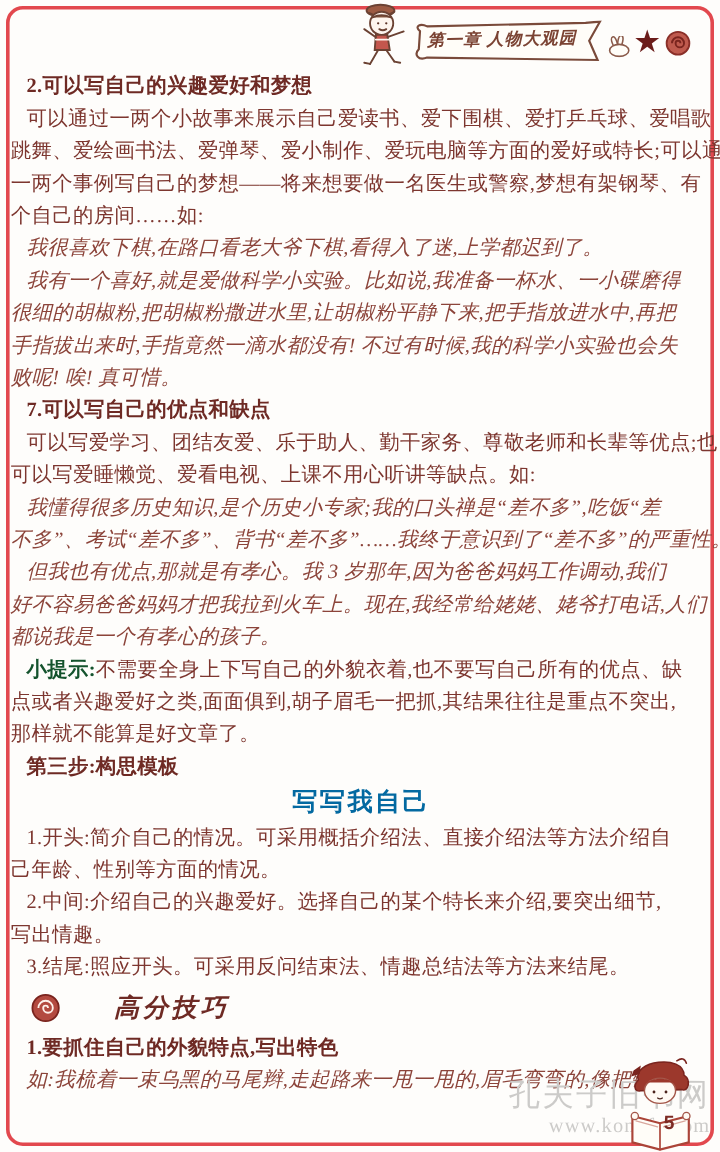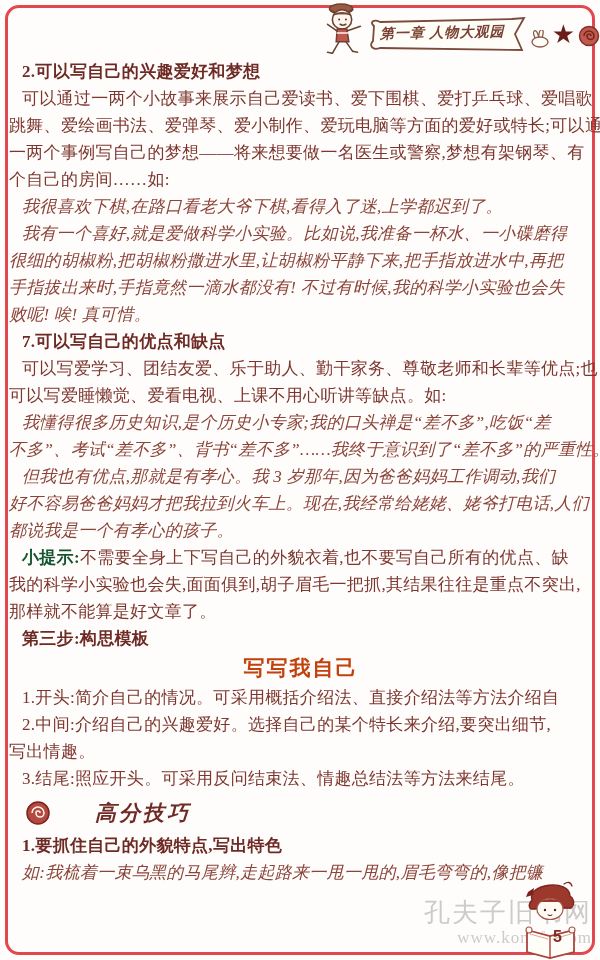--- a/index.html
+++ b/index.html
@@ -12,21 +12,21 @@
     overflow:hidden;
   }
   .frame {
     position:absolute; inset:5px;
     border:3px solid #e2484e;
     border-radius:14px;
     pointer-events:none;
     z-index:1;
   }
   
-  .hdr { position:absolute; top:2px; right:0; height:60px; display:flex; align-items:center; z-index:3; }
+  .hdr { position:absolute; top:2px; right:24px; height:60px; display:flex; align-items:center; z-index:3; }
   .mascot { width:58px; height:62px; margin-right:-6px; }
   .banner-wrap { position:relative; width:162px; height:36px; margin-top:6px; }
   .banner-wrap svg { position:absolute; inset:0; }
   .banner-text {
     position:absolute; left:14px; top:7px; width:134px;
     font-size:14px; font-weight:bold; font-style:italic;
     color:#7b4333; letter-spacing:1px; white-space:nowrap;
     transform:rotate(-1deg);
   }
   .rabbit { width:20px; height:18px; margin:14px 0 0 2px; }
@@ -36,21 +36,21 @@
   .content {
     position:absolute; left:9px; right:7px; top:58px; z-index:2;
     font-size:17px; line-height:27px;
     color:#7d362f; letter-spacing:0.3px;
   }
   .ln { white-space:nowrap; }
   .indent { padding-left:13px; }
   .bh { font-weight:bold; color:#6e2a24; }
   .ex { font-style:italic; color:#8c443a; }
   .center-title {
-    text-align:center; font-weight:bold; color:#c2410c;
+    text-align:center; font-weight:bold; color:#0369a1;
     font-size:21px; line-height:32px; letter-spacing:2px;
   }
   .tip-prefix { font-weight:bold; color:#14532d; }
   .skills {
     display:flex; align-items:center; height:34px; margin:4px 0 2px 0;gap:36px;
   }
   .skills-ico { width:26px; height:26px; margin:0 8px 0 16px; }
   .skills-title {
     font-size:21px; font-weight:bold; font-style:italic;
     color:#6e2a24; letter-spacing:3px;
@@ -127,25 +127,26 @@
   <div class="ln ex">败呢! 唉! 真可惜。</div>
   <div class="ln bh indent">7.可以写自己的优点和缺点</div>
   <div class="ln indent">可以写爱学习、团结友爱、乐于助人、勤干家务、尊敬老师和长辈等优点;也</div>
   <div class="ln">可以写爱睡懒觉、爱看电视、上课不用心听讲等缺点。如:</div>
   <div class="ln ex indent">我懂得很多历史知识,是个历史小专家;我的口头禅是“差不多”,吃饭“差</div>
   <div class="ln ex">不多”、考试“差不多”、背书“差不多”……我终于意识到了“差不多”的严重性。</div>
   <div class="ln ex indent">但我也有优点,那就是有孝心。我 3 岁那年,因为爸爸妈妈工作调动,我们</div>
   <div class="ln ex">好不容易爸爸妈妈才把我拉到火车上。现在,我经常给姥姥、姥爷打电话,人们</div>
   <div class="ln ex">都说我是一个有孝心的孩子。</div>
   <div class="ln indent"><span class="tip-prefix">小提示:</span><span>不需要全身上下写自己的外貌衣着,也不要写自己所有的优点、缺</span></div>
-  <div class="ln">我的科学小实验也会失,面面俱到,胡子眉毛一把抓,其结果往往是重点不突出,</div>
+  <div class="ln">点或者兴趣爱好之类,面面俱到,胡子眉毛一把抓,其结果往往是重点不突出,</div>
   <div class="ln">那样就不能算是好文章了。</div>
   <div class="ln bh indent">第三步:构思模板</div>
   <div class="ln center-title">写写我自己</div>
   <div class="ln indent">1.开头:简介自己的情况。可采用概括介绍法、直接介绍法等方法介绍自</div>
+  <div class="ln">己年龄、性别等方面的情况。</div>
   <div class="ln indent">2.中间:介绍自己的兴趣爱好。选择自己的某个特长来介绍,要突出细节,</div>
   <div class="ln">写出情趣。</div>
   <div class="ln indent">3.结尾:照应开头。可采用反问结束法、情趣总结法等方法来结尾。</div>
 
   <div class="skills">
     <svg class="skills-ico" viewBox="0 0 26 26">
       <circle cx="13" cy="13" r="11" fill="#b34a40" stroke="#7a241e" stroke-width="1.5"></circle>
       <path d="M7,13 a6,6 0 1,1 12,0 a4,4 0 1,1 -8,0 a2,2 0 1,1 4,0" fill="none" stroke="#fdf0ea" stroke-width="1.6"></path>
     </svg>
     <span class="skills-title">高分技巧</span>

